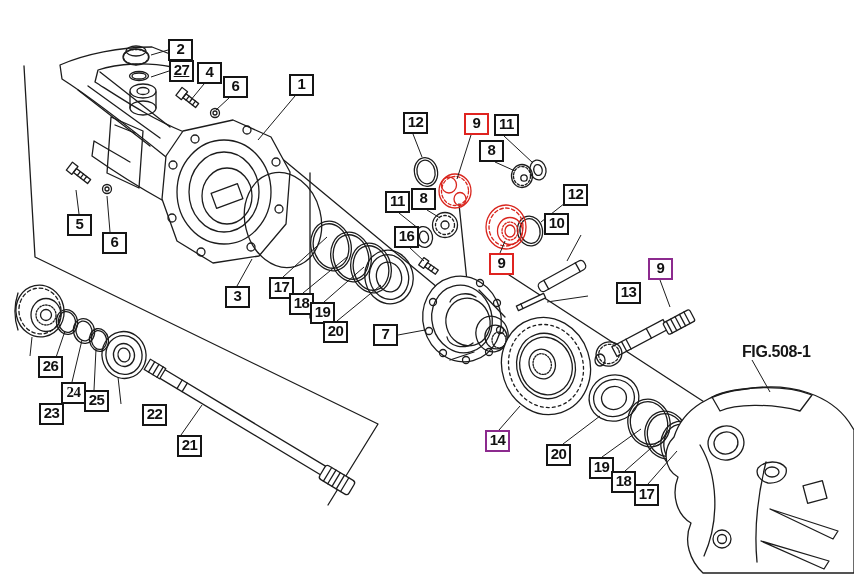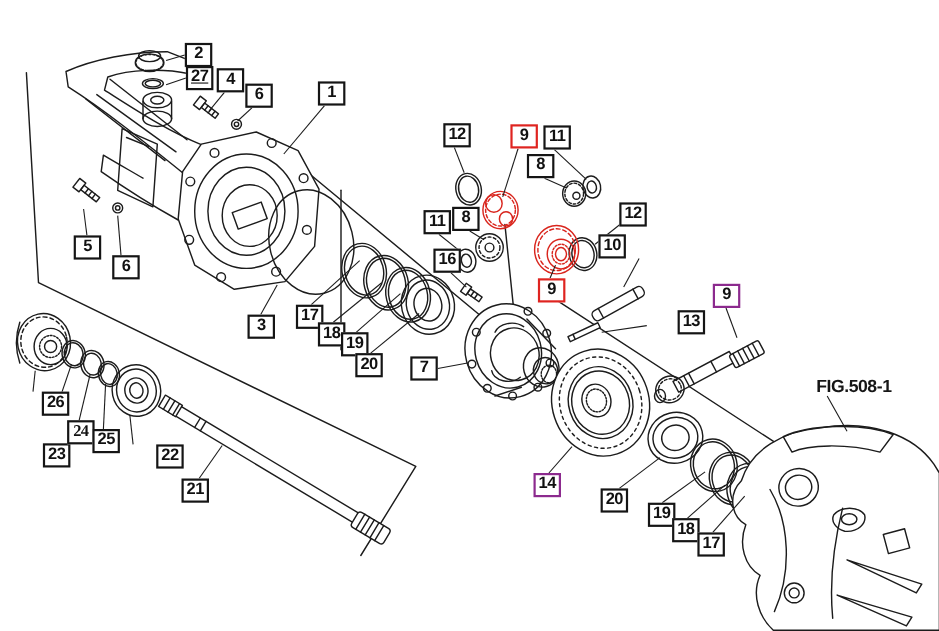--- a/index.html
+++ b/index.html
@@ -348,21 +348,21 @@
       <div class="callout " style="left: 289px; top: 293px;">18</div>
       <div class="callout " style="left: 310px; top: 302px;">19</div>
       <div class="callout " style="left: 323px; top: 321px;">20</div>
       <div class="callout " style="left: 373px; top: 324px;">7</div>
       <div class="callout purple" style="left: 485px; top: 430px;">14</div>
       <div class="callout " style="left: 18px; top: 356px; margin-left: 20px;">26</div>
       <div class="callout " style="left: 39px; top: 372px; margin-top: 31px;">23</div>
       <div class="callout " style="left: 61px; top: 382px; font-family: Liberation Serif, serif;">24</div>
       <div class="callout " style="left: 84px; top: 390px;">25</div>
       <div class="callout " style="left: 112px; top: 404px; margin-left: 30px;">22</div>
-      <div class="callout " style="left: 165px; top: 435px;">21</div>
+      <div class="callout " style="left: 177px; top: 435px;">21</div>
       <div class="callout " style="left: 546px; top: 444px;">20</div>
       <div class="callout " style="left: 589px; top: 457px;">19</div>
       <div class="callout " style="left: 611px; top: 471px;">18</div>
       <div class="callout " style="left: 634px; top: 484px;">17</div>
     </div>
 
   <div class="figref">FIG.508-1</div>
 
 </div>
 

